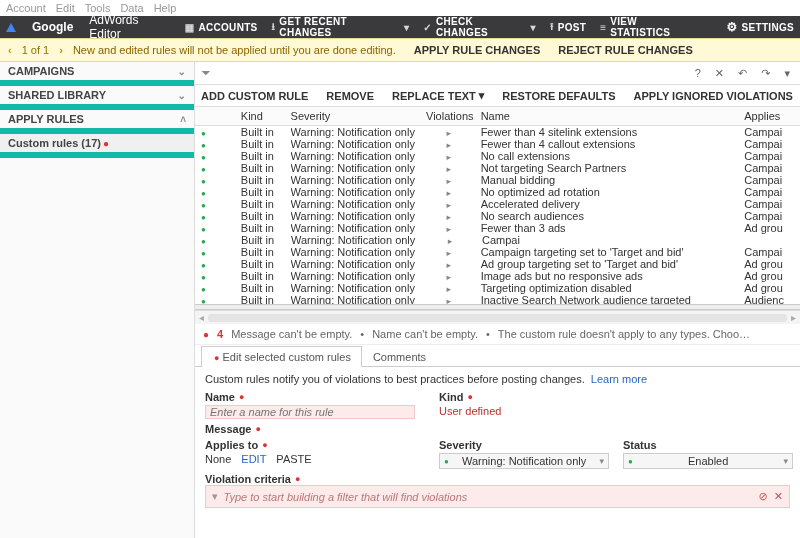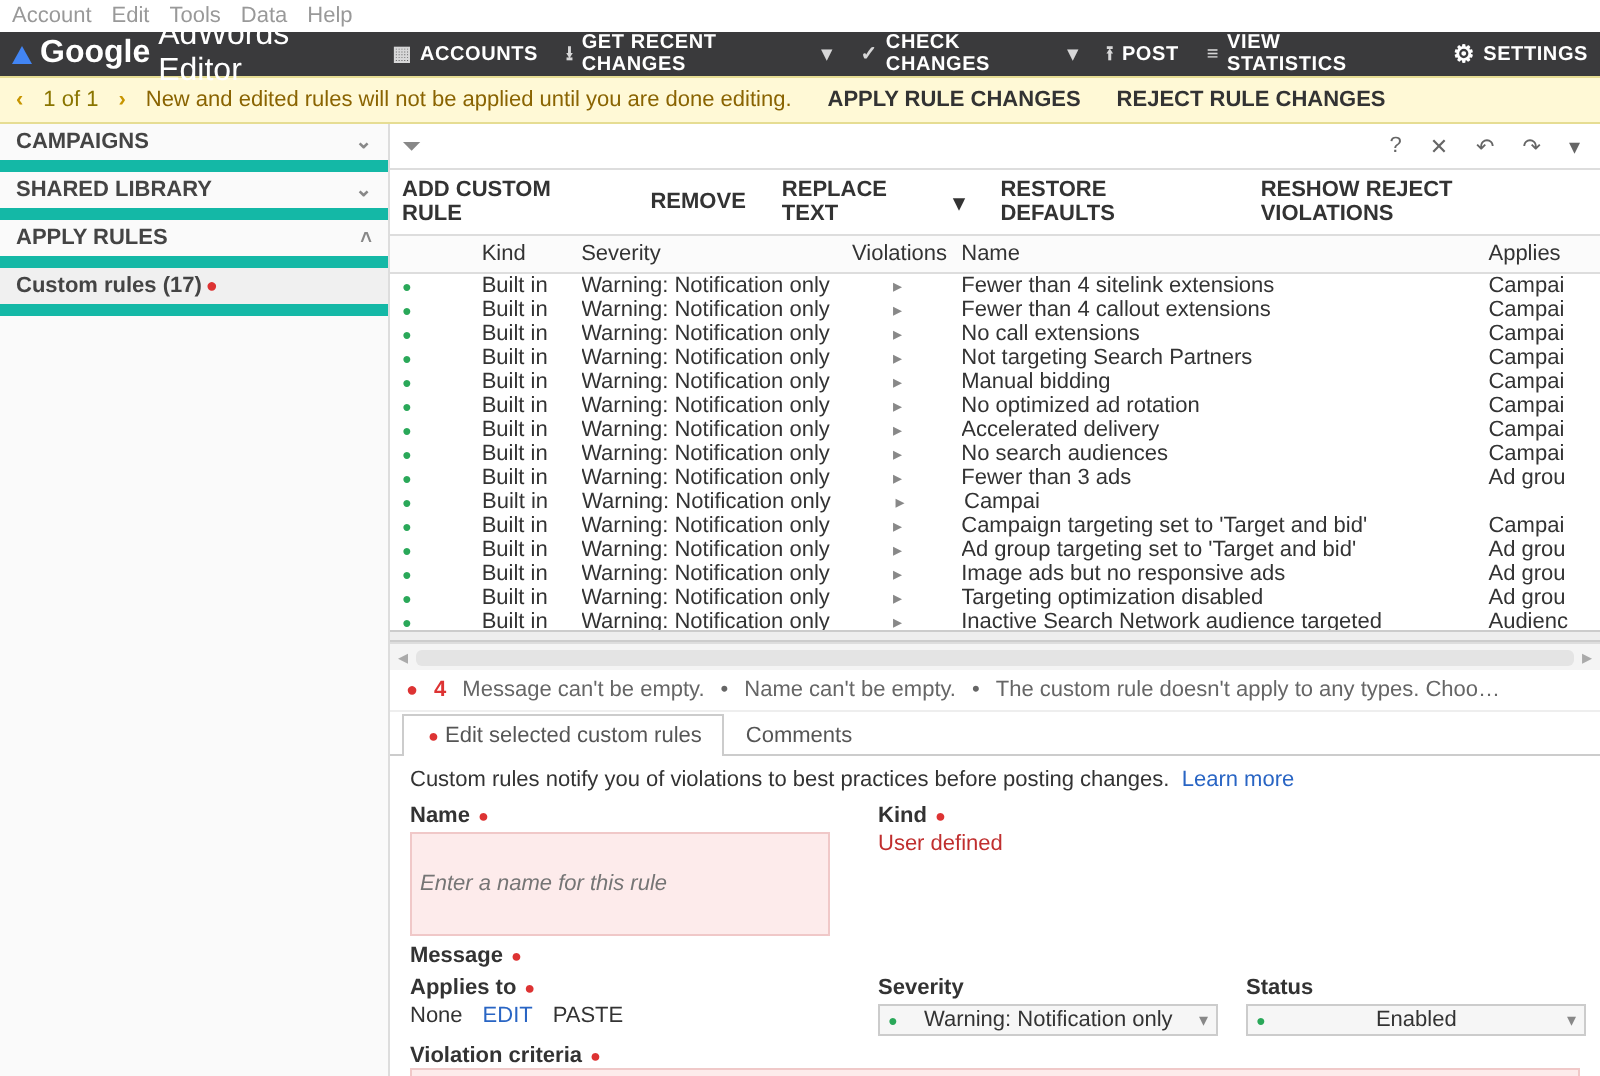--- a/index.html
+++ b/index.html
@@ -1,20 +1,20 @@
 <!DOCTYPE html>
 <html><head>
 <meta charset="utf-8">
 <style>
 * { box-sizing: border-box; margin: 0; padding: 0; font-family: Arial, Helvetica, sans-serif; }
 body { font-size: 11px; color: #333; background: #fff; width: 800px; height: 538px; overflow: hidden; }
 .menubar { display: flex; gap: 10px; padding: 2px 6px; color: #999; font-size: 11px; }
 .menubar span { cursor: default; }
 .brandbar { display: flex; align-items: center; background: #3a3a3c; color: #fff; height: 22px; padding: 0 6px; gap: 14px; font-size: 10px; font-weight: bold; }
-.brandbar .logo { display: flex; align-items: center; gap: 4px; font-weight: normal; font-size: 16px;}
+.brandbar .logo { display: flex; align-items: center; gap: 16px; font-weight: normal; font-size: 12px;}
 .brandbar .logo .tri { width:0;height:0;border-left:5px solid transparent;border-right:5px solid transparent;border-bottom:9px solid #4285f4; display:inline-block;}
 .brandbar .item { display:flex; align-items:center; gap:4px; letter-spacing:0.3px;}
 .brandbar .item .icn { opacity:.8; font-size:10px;}
 .brandbar .spacer { flex: 1; }
 .gearicon { font-size:12px; }
 .yellowbar { display:flex; align-items:center; background:#fff9d6; border-top:1px solid #e6dd93; border-bottom:1px solid #e6dd93; height:24px; padding:0 8px; gap:10px; font-size:11px;}
 .yellowbar .nav { color:#c79500; font-weight:bold; }
 .yellowbar .count { color:#8a7500; }
 .yellowbar .msg { color:#8a6402; }
 .yellowbar .act { font-weight:bold; color:#333; margin-left:8px;}
@@ -56,21 +56,21 @@
 .tabs .tab .rd { color:#d33; font-size:9px; margin-left:2px;}
 .detail { padding:6px 10px; font-size:11px; overflow:auto; flex:1;}
 .detail .intro { color:#333; margin-bottom:6px;}
 .detail .intro a { color:#2965c4; text-decoration:none;}
 .fieldrow { display:flex; gap:24px; margin-bottom:4px; flex-wrap:wrap;}
 .fieldblock { display:flex; flex-direction:column; gap:2px;}
 .fieldblock.w1{ width:210px;}
 .fieldblock.w2{ width:160px;}
 .lbl { font-weight:bold; color:#333; display:flex; align-items:center; gap:4px;}
 .lbl .rd { color:#d33; font-size:9px;}
-.txtin { background:#fdebeb; border:1px solid #f0c8c8; padding:19px 4px; color:#b77; font-style:italic; font-size:11px; width:100%;}
+.txtin { background:#fdebeb; border:1px solid #f0c8c8; padding:0 4px; color:#b77; font-style:italic; font-size:11px; width:100%;}
 .txtin.wide{ width:570px;}
 .staticred { color:#c02f2f; }
 .inline { display:flex; gap:10px; align-items:center;}
 .linkish { color:#2965c4; font-size:11px;}
 .sel-dd { background:#f6f6f6; border:1px solid #ccc; padding:1px 4px; font-size:11px; display:flex; align-items:center; gap:4px; width:170px; justify-content:space-between;}
 .sel-dd .sb{color:#2aa859;font-size:8px;}
 .sel-dd .car{color:#888;font-size:9px;}
 .vcrit { margin-top:4px;}
 .vcrit .bar { background:#fdebeb; border:1px solid #f0c8c8; padding:4px 6px; display:flex; align-items:center; gap:6px; color:#b77; font-style:italic; }
 .vcrit .bar .fn{color:#999; font-style:normal;}
@@ -165,21 +165,21 @@
     </div>
 
     <div class="toolbar2">
       <span class="ti">ADD CUSTOM RULE</span>
       <span class="ti">REMOVE</span>
       <span class="ti">
           <span>REPLACE TEXT</span>
           <span>▾</span>
         </span>
       <span class="ti">RESTORE DEFAULTS</span>
-      <span class="ti">RESHOW REJECT VIOLATIONS</span>
+      <span class="ti">APPLY IGNORED VIOLATIONS</span>
     </div>
 
     <div class="gridhead">
       <div class="c col-dot"></div>
       <div class="c col-kind">Kind</div>
       <div class="c col-sev">Severity</div>
       <div class="c col-vio">Violations</div>
       <div class="c col-name">Name</div>
       <div class="c col-app">Applies</div>
     </div>

